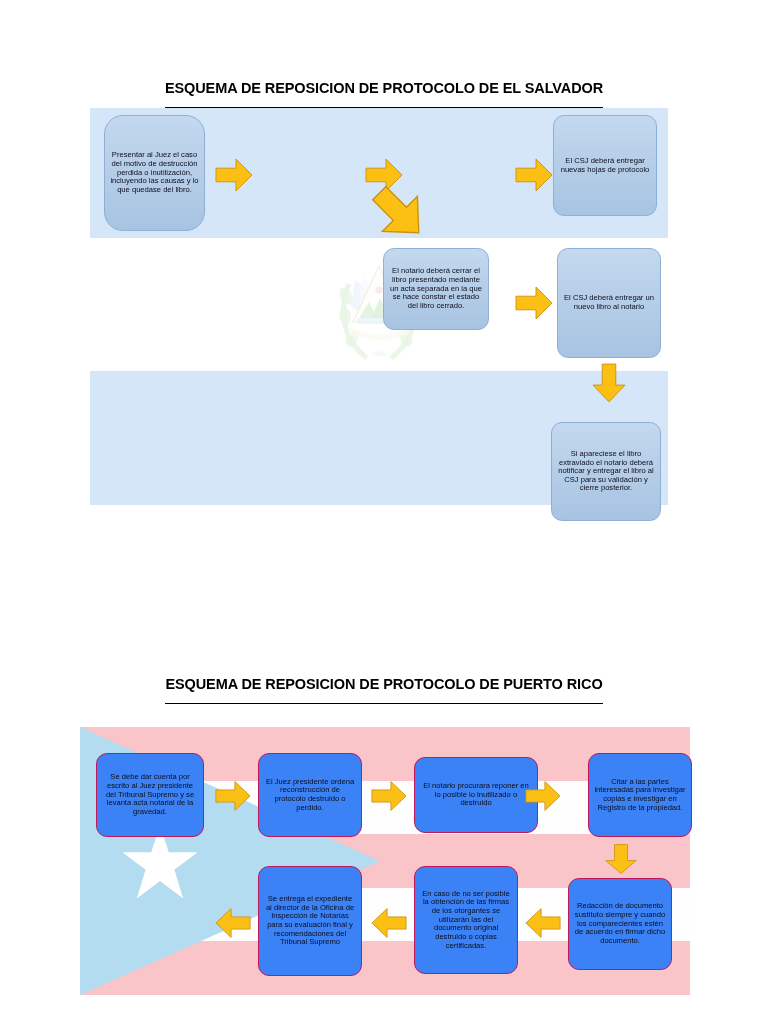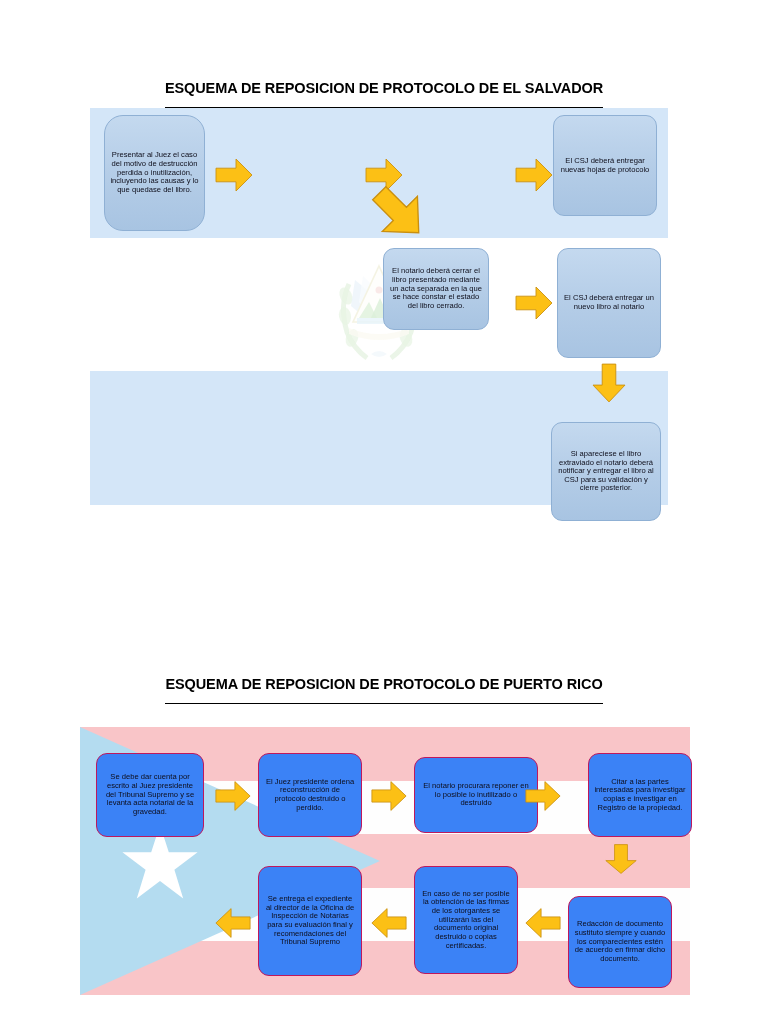--- a/index.html
+++ b/index.html
@@ -211,21 +211,21 @@
     </div>
   <div class="fbox orange" style="left:258px; top:753px; width:104px; height:84px;">
       <span class="txt">El Juez presidente ordena reconstrucción de protocolo destruido o perdido.</span>
     </div>
   <div class="fbox orange" style="left:414px; top:757px; width:124px; height:76px;text-align:center;">
       <span class="txt">El notario procurara reponer en lo posible lo inutilizado o destruido</span>
     </div>
   <div class="fbox orange" style="left:568px; top:753px; width:104px; height:84px;margin-left:20px;">
       <span class="txt">Citar a las partes interesadas para investigar copias e investigar en Registro de la propiedad.</span>
     </div>
-  <div class="fbox orange" style="left:568px; top:896px; width:104px; height:92px;">
+  <div class="fbox orange" style="left:568px; top:878px; width:104px; height:92px;">
       <span class="txt">Redacción de documento sustituto siempre y cuando los comparecientes estén de acuerdo en firmar dicho documento.</span>
     </div>
   <div class="fbox orange" style="left:258px; top:866px; width:104px; height:110px;">
       <span class="txt">Se entrega el expediente al director de la Oficina de Inspección de Notarías para su evaluación final y recomendaciones del Tribunal Supremo</span>
     </div>
   <div class="fbox orange" style="left:414px; top:866px; width:104px; height:108px;">
       <span class="txt">En caso de no ser posible la obtención de las firmas de los otorgantes se utilizarán las del documento original destruido o copias certificadas.</span>
     </div>
 
   <div class="arrow" style="left:214px; top:778px; width:38px; height:36px;">

